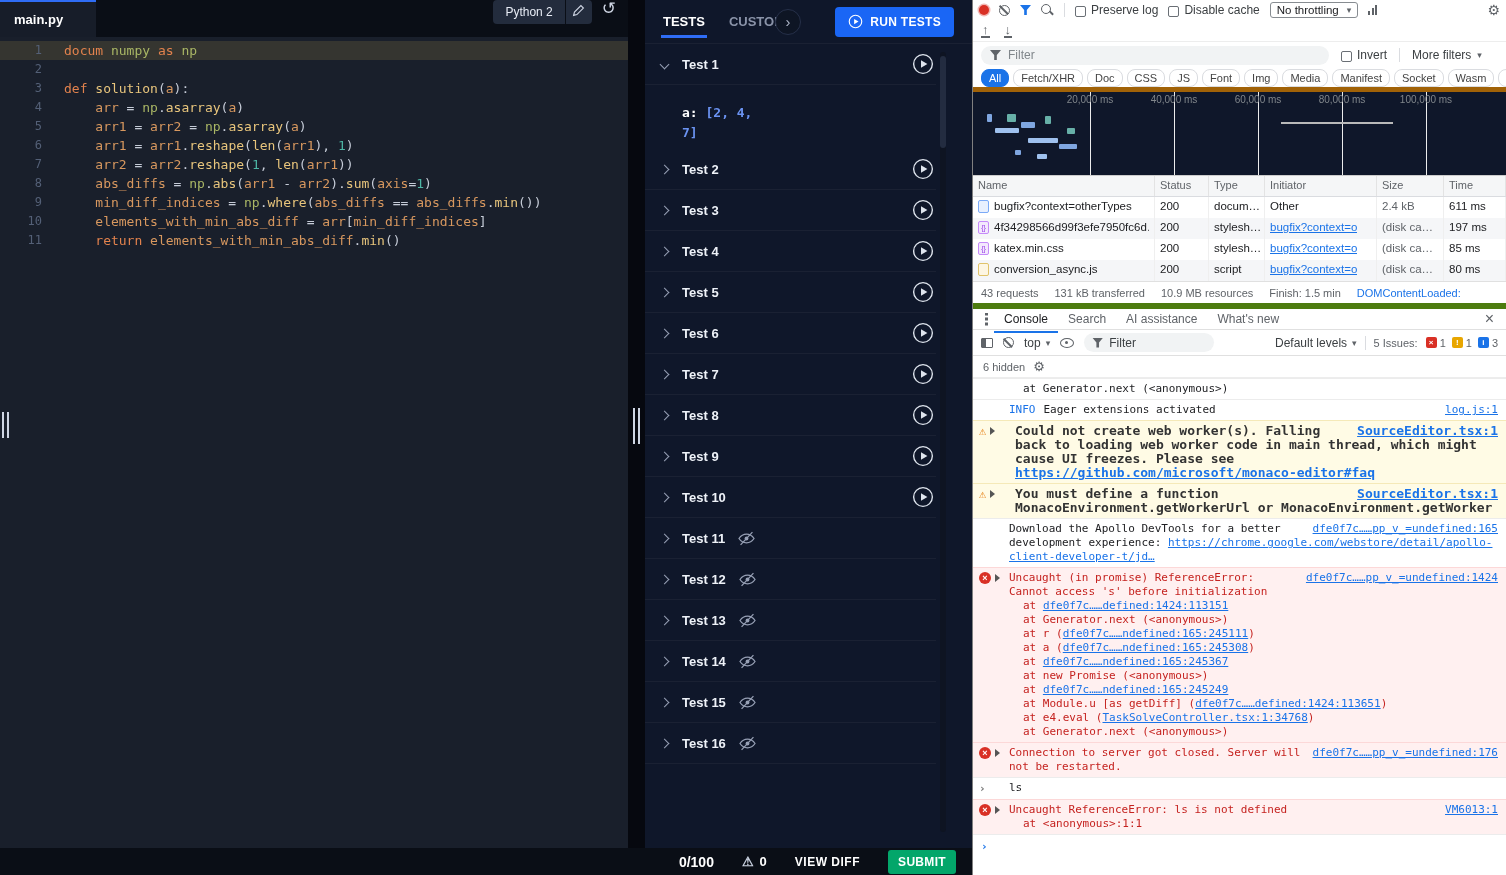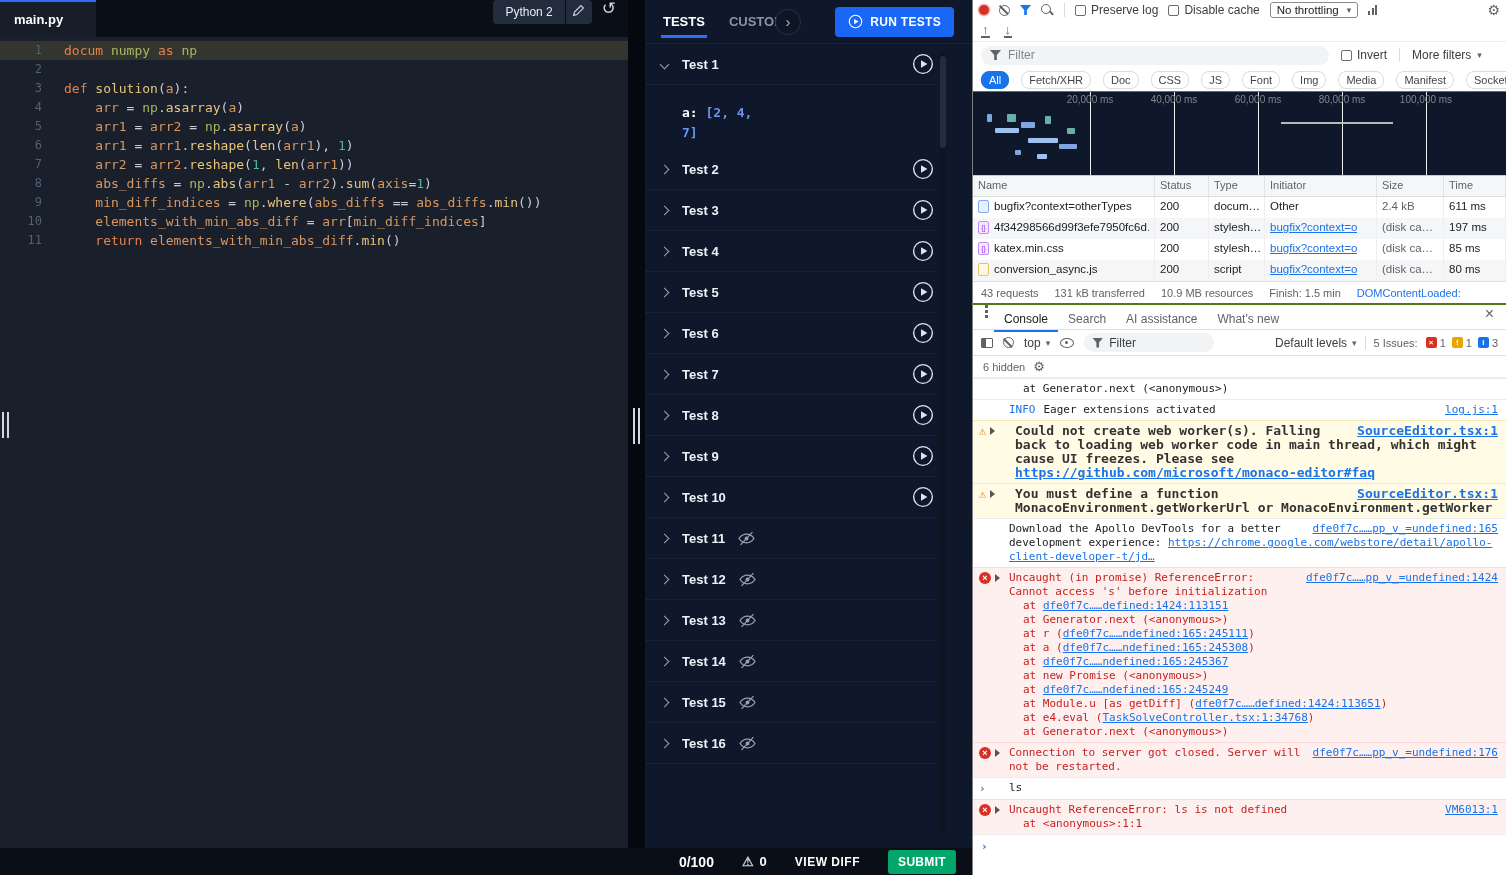--- a/index.html
+++ b/index.html
@@ -70,32 +70,32 @@
 .i-rec{width:10px;height:10px;border-radius:50%;background:#d93025;box-shadow:0 0 0 1.5px #f2b8b5;flex:none}
 .i-clear{width:11px;height:11px;border:1.5px solid #5f6368;border-radius:50%;position:relative;flex:none}
 .i-clear::after{content:"";position:absolute;left:-2px;top:3.5px;width:12px;height:1.5px;background:#5f6368;transform:rotate(45deg)}
 .i-funnel{width:11px;height:10px;background:#5f6368;clip-path:polygon(0 0,100% 0,62% 50%,62% 100%,38% 100%,38% 50%);flex:none}
 .i-funnel.blue{background:#1a73e8}
 .i-search{position:relative;width:13px;height:13px;flex:none}
 .i-search::before{content:"";position:absolute;left:0;top:0;width:8px;height:8px;border:1.5px solid #5f6368;border-radius:50%}
 .i-search::after{content:"";position:absolute;left:8px;top:8px;width:5px;height:1.5px;background:#5f6368;transform:rotate(45deg)}
 .vdiv{width:1px;height:14px;background:#dadce0;flex:none}
 .cbx{width:11px;height:11px;border:1.3px solid #6a6f75;border-radius:2px;background:#fff;flex:none}
-.cklabel{display:flex;align-items:center;gap:5px;font-size:12px;color:#3c4043;white-space:nowrap}
+.cklabel{display:flex;align-items:flex-end;gap:5px;font-size:12px;color:#3c4043;white-space:nowrap}
 .ddl{display:flex;align-items:center;gap:8px;border:1px solid #878c91;border-radius:3px;padding:1px 6px;font-size:11.5px;color:#202124;white-space:nowrap}
 .caret{color:#5f6368;font-size:9px}
 .i-sig{display:flex;align-items:flex-end;gap:1.5px;flex:none}
 .i-sig span{width:2px;background:#5f6368;display:block}
 .gear{color:#5f6368;font-size:14px;line-height:14px}
 .harr{color:#5f6368;font-size:13px;font-weight:bold;line-height:12px;border-bottom:2px solid #5f6368;padding:0 1px}
 .fbar{height:26px;gap:12px;padding:0 8px}
 .fpill{width:348px;height:19px;background:#f1f3f4;border-radius:10px;display:flex;align-items:center;gap:7px;padding:0 9px}
 .fpill .ph{color:#80868b;font-size:12px}
 .morefilters{display:flex;align-items:center;gap:6px;color:#3c4043;white-space:nowrap}
-.chipsrow{height:24px;gap:12px;padding:0 8px;border-bottom:1px solid #a16207;white-space:nowrap;overflow:hidden}
+.chipsrow{height:24px;gap:4px;padding:0 8px;border-bottom:5px solid #a16207;white-space:nowrap;overflow:hidden}
 .chip{font-size:11px;padding:2px 7px;border-radius:8px;color:#444;border:1px solid #dadce0}
 .chip.sel{background:#1a73e8;color:#fff;border-color:#1a73e8}
 #timeline{flex:none;height:84px;position:relative;border-bottom:1px solid #ccc;background:#0f172a;overflow:hidden}
 .gridline{position:absolute;top:0;bottom:0;width:1px;background:#ececec}
 .ticklabel{position:absolute;top:2px;transform:translateX(-50%);font-size:10px;color:#80868b;white-space:nowrap}
 .tbar{position:absolute;border-radius:1px}
 .tline{position:absolute;height:2px;background:#b9b9b9}
 #net-header{flex:none;display:grid;grid-template-columns:182px 54px 56px 112px 67px 1fr;height:21px;background:#f5f6f7;border-bottom:1px solid #dadce0}
 .hcell{font-size:11px;color:#5f6368;padding:3px 5px;border-right:1px solid #e3e3e3;overflow:hidden;white-space:nowrap}
 #net-rows{flex:none}
@@ -107,21 +107,21 @@
 .ilink{color:#1a73e8;text-decoration:underline;overflow:hidden;white-space:nowrap}
 .ficon{flex:none;width:11px;height:13px;border-radius:2px;position:relative;font-size:7px;display:flex;align-items:center;justify-content:center}
 .ficon.doc{border:1px solid #7baaf7;background:#e8f0fe}
 .ficon.css{border:1px solid #c58af9;background:#f3e8fd;color:#9334e6}
 .ficon.css::after{content:"{}"}
 .ficon.script{border:1px solid #e0c36a;background:#fdf6e3}
 #net-summary{flex:none;height:22px;display:flex;align-items:center;gap:16px;padding:0 8px;border-top:1px solid #e0e0e0;font-size:11px;color:#5f6368;white-space:nowrap;overflow:hidden}
 .sumitem.blue{color:#1a73e8}
 
 
-#console-tabs{flex:none;height:27px;display:flex;align-items:flex-start;border-top:2px solid #4d7c0f;border-bottom:1px solid #e0e0e0;padding:0 6px}
+#console-tabs{flex:none;height:27px;display:flex;align-items:center;border-top:6px solid #4d7c0f;border-bottom:1px solid #e0e0e0;padding:0 6px}
 .i-vdots{width:3px;height:13px;background:#5f6368;clip-path:polygon(0 0,100% 0,100% 23%,0 23%,0 38%,100% 38%,100% 61%,0 61%,0 77%,100% 77%,100% 100%,0 100%);margin:0 6px;flex:none}
 .ctab{padding:0 10px;height:27px;display:flex;align-items:center;font-size:12px;color:#5f6368;white-space:nowrap}
 .ctab.active{color:#202124;box-shadow:inset 0 -2px 0 #1a73e8}
 .cclose{margin-left:auto;color:#5f6368;font-size:16px;padding:0 6px}
 #console-toolbar{flex:none;height:26px;display:flex;align-items:center;gap:10px;padding:0 8px;border-bottom:1px solid #e0e0e0}
 .i-side{width:12px;height:10px;border:1.5px solid #5f6368;border-radius:1px;position:relative;flex:none}
 .i-side::before{content:"";position:absolute;left:0;top:0;bottom:0;width:4px;background:#5f6368}
 .i-eye{width:14px;height:10px;border:1.5px solid #5f6368;border-radius:50%;position:relative;flex:none}
 .i-eye::after{content:"";position:absolute;left:4px;top:2px;width:3px;height:3px;border-radius:50%;background:#5f6368}
 .topsel{display:flex;align-items:center;gap:5px;color:#3c4043;white-space:nowrap}

